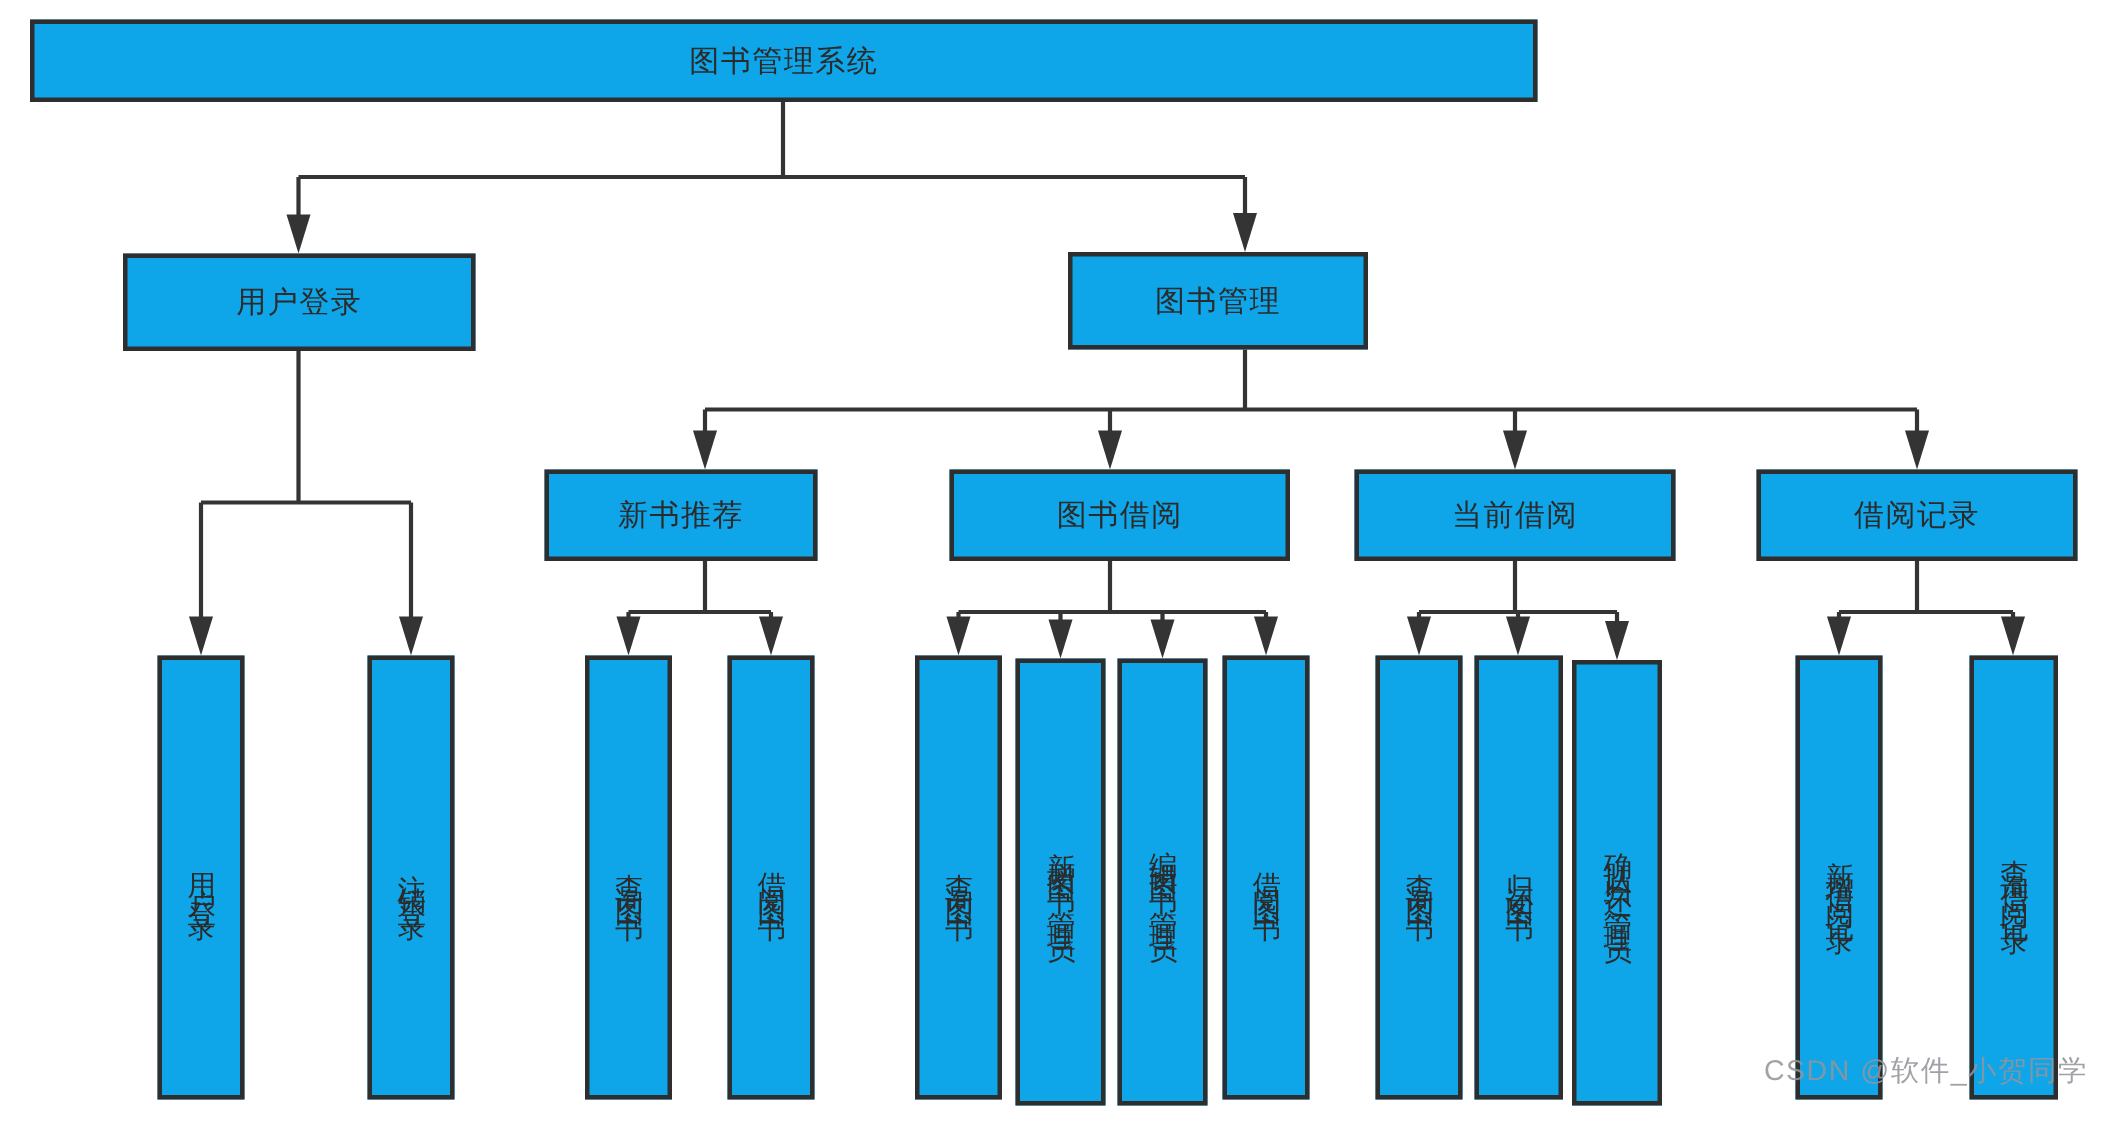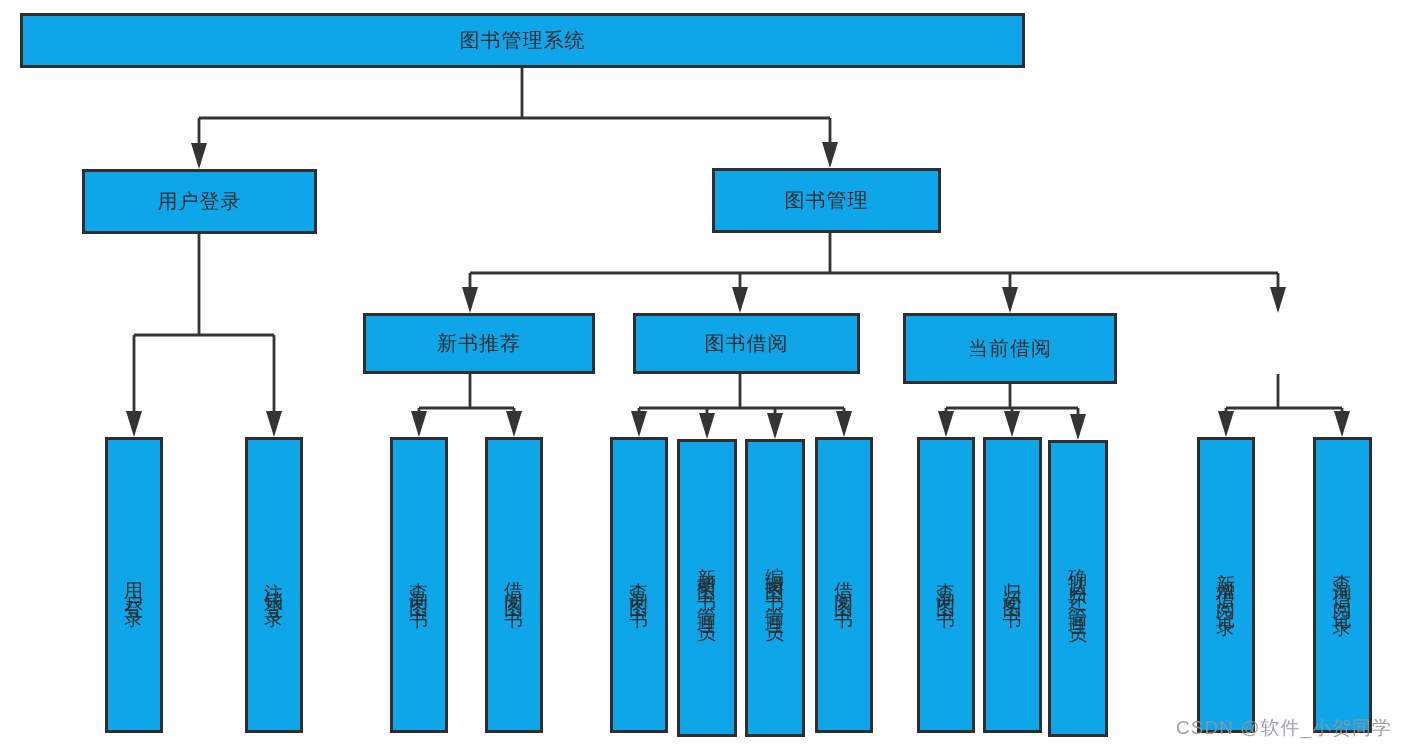--- a/index.html
+++ b/index.html
@@ -39,21 +39,21 @@
     letter-spacing: 9px;
     line-height: 1;
     white-space: nowrap;
   }
   .node.v.long span {
     letter-spacing: 8px;
   }
   .watermark {
     position: absolute;
     right: 13px;
-    bottom: 6px;
+    bottom: 20px;
     font-size: 19px;
     color: rgba(148, 148, 155, 0.88);
     letter-spacing: 1px;
     white-space: nowrap;
     z-index: 5;
   }
 </style>
 </head>
 <body>
 
@@ -92,32 +92,35 @@
     </g>
   </svg>
 
   <div class="node h" style="left:20px; top:13px; width:1005px; height:55px;">
     <span>图书管理系统</span>
   </div>
 
   <div class="node h" style="left:82px; top:169px; width:235px; height:65px;">
     <span>用户登录</span>
   </div>
-  <div class="node h" style="left:712px; top:168px; width:229px; height:65px;text-align:right;">
+  <div class="node h" style="left:712px; top:168px; width:200px; height:65px;text-align:right;">
     <span>图书管理</span>
   </div>
 
-  <div class="node h" style="left:363px; top:313px; width:232px; height:61px;">
+  <div class="node h" style="left:363px; top:313px; width:182px; height:61px;">
     <span>新书推荐</span>
   </div>
   <div class="node h" style="left:633px; top:313px; width:227px; height:61px;">
     <span>图书借阅</span>
   </div>
-  <div class="node h" style="left:903px; top:313px; width:214px; height:71px;">
+  <div class="node h" style="left:903px; top:313px; width:214px; height:61px;">
     <span>当前借阅</span>
+  </div>
+  <div class="node h" style="left:1171px; top:313px; width:214px; height:61px;">
+    <span>借阅记录</span>
   </div>
 
   <div class="node v" style="left:105px; top:437px; width:58px; height:296px;">
     <span>用户登录</span>
   </div>
   <div class="node v" style="left:245px; top:437px; width:58px; height:296px;">
     <span>注销登录</span>
   </div>
 
   <div class="node v" style="left:390px; top:437px; width:58px; height:296px;">

